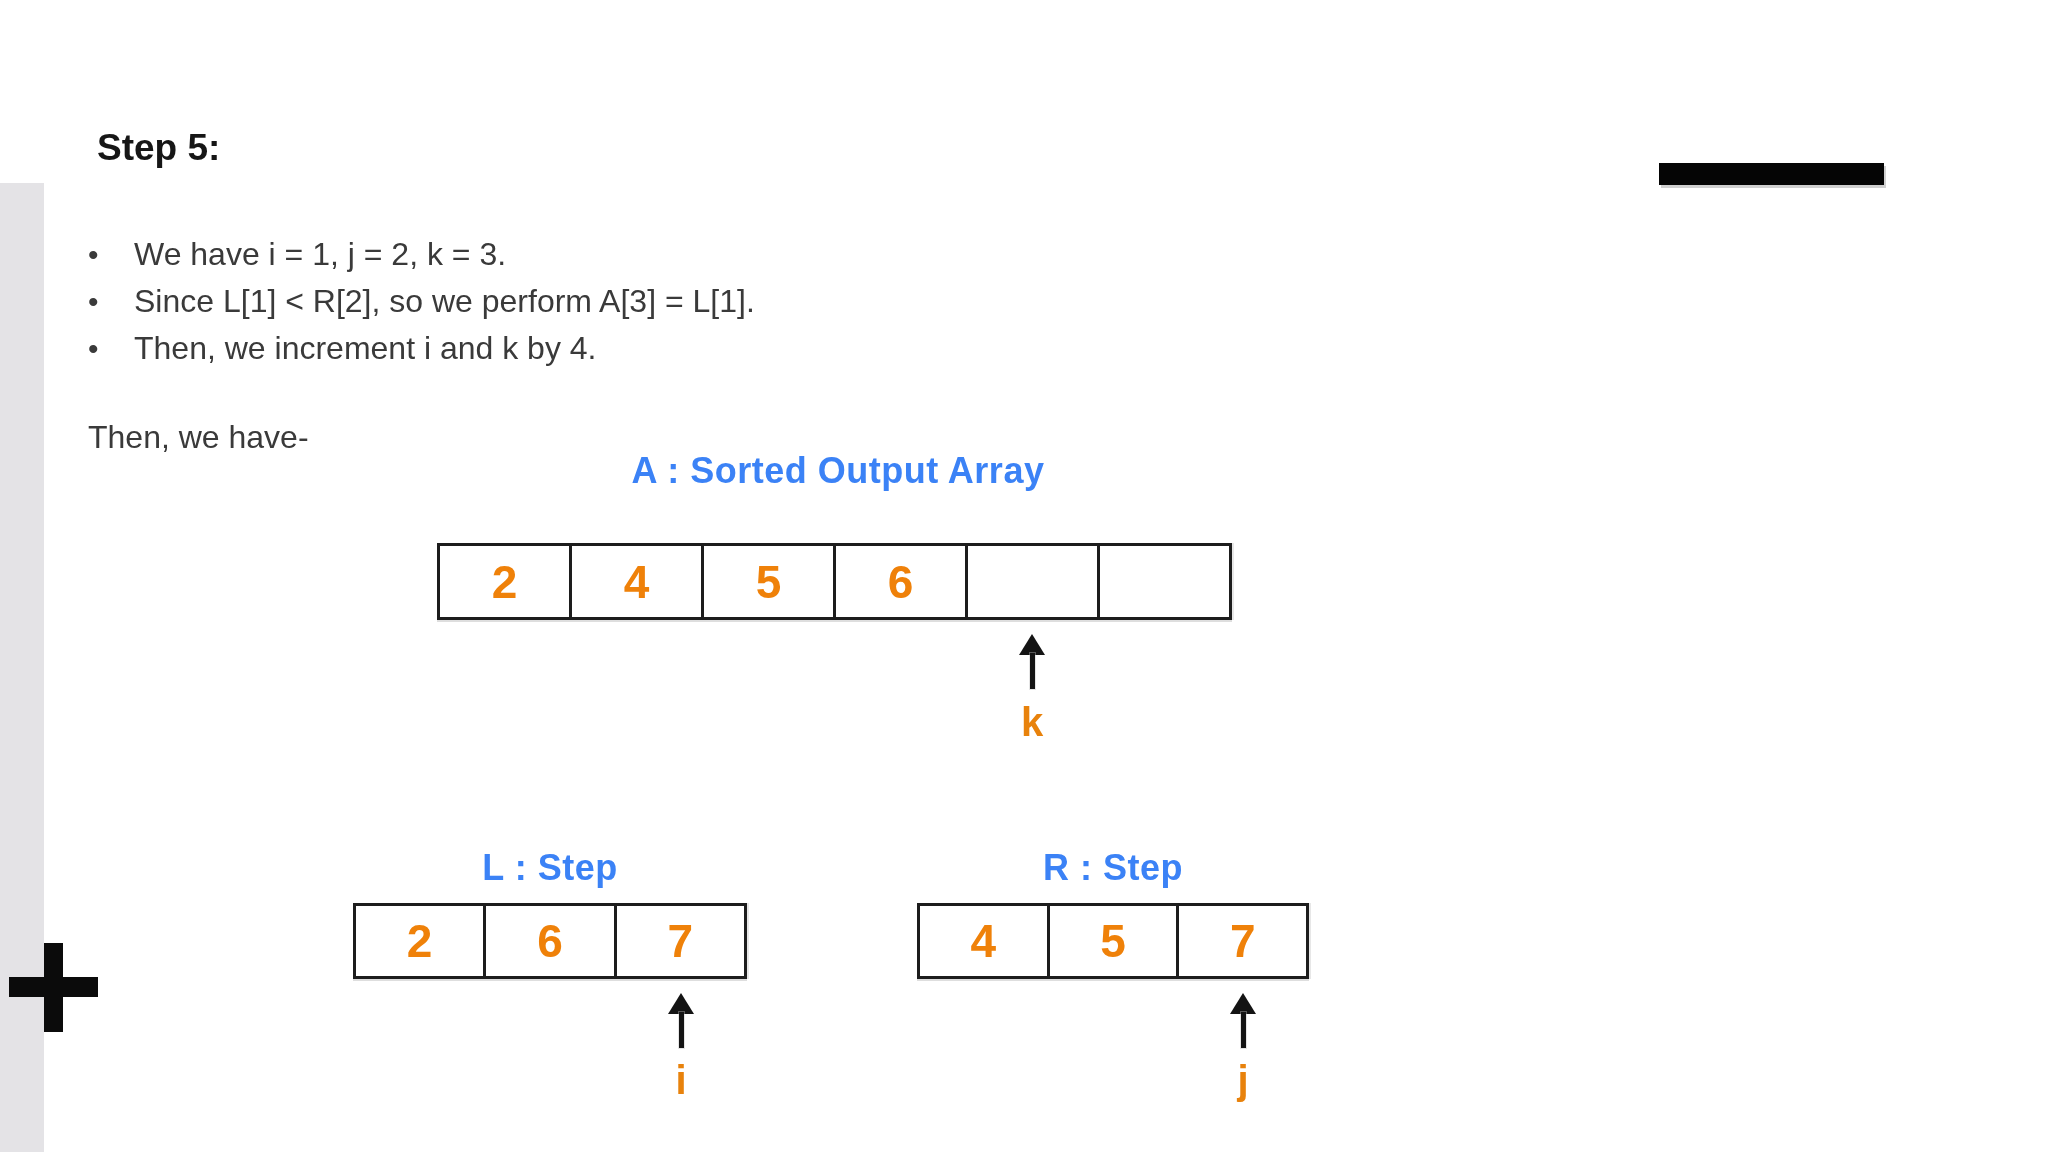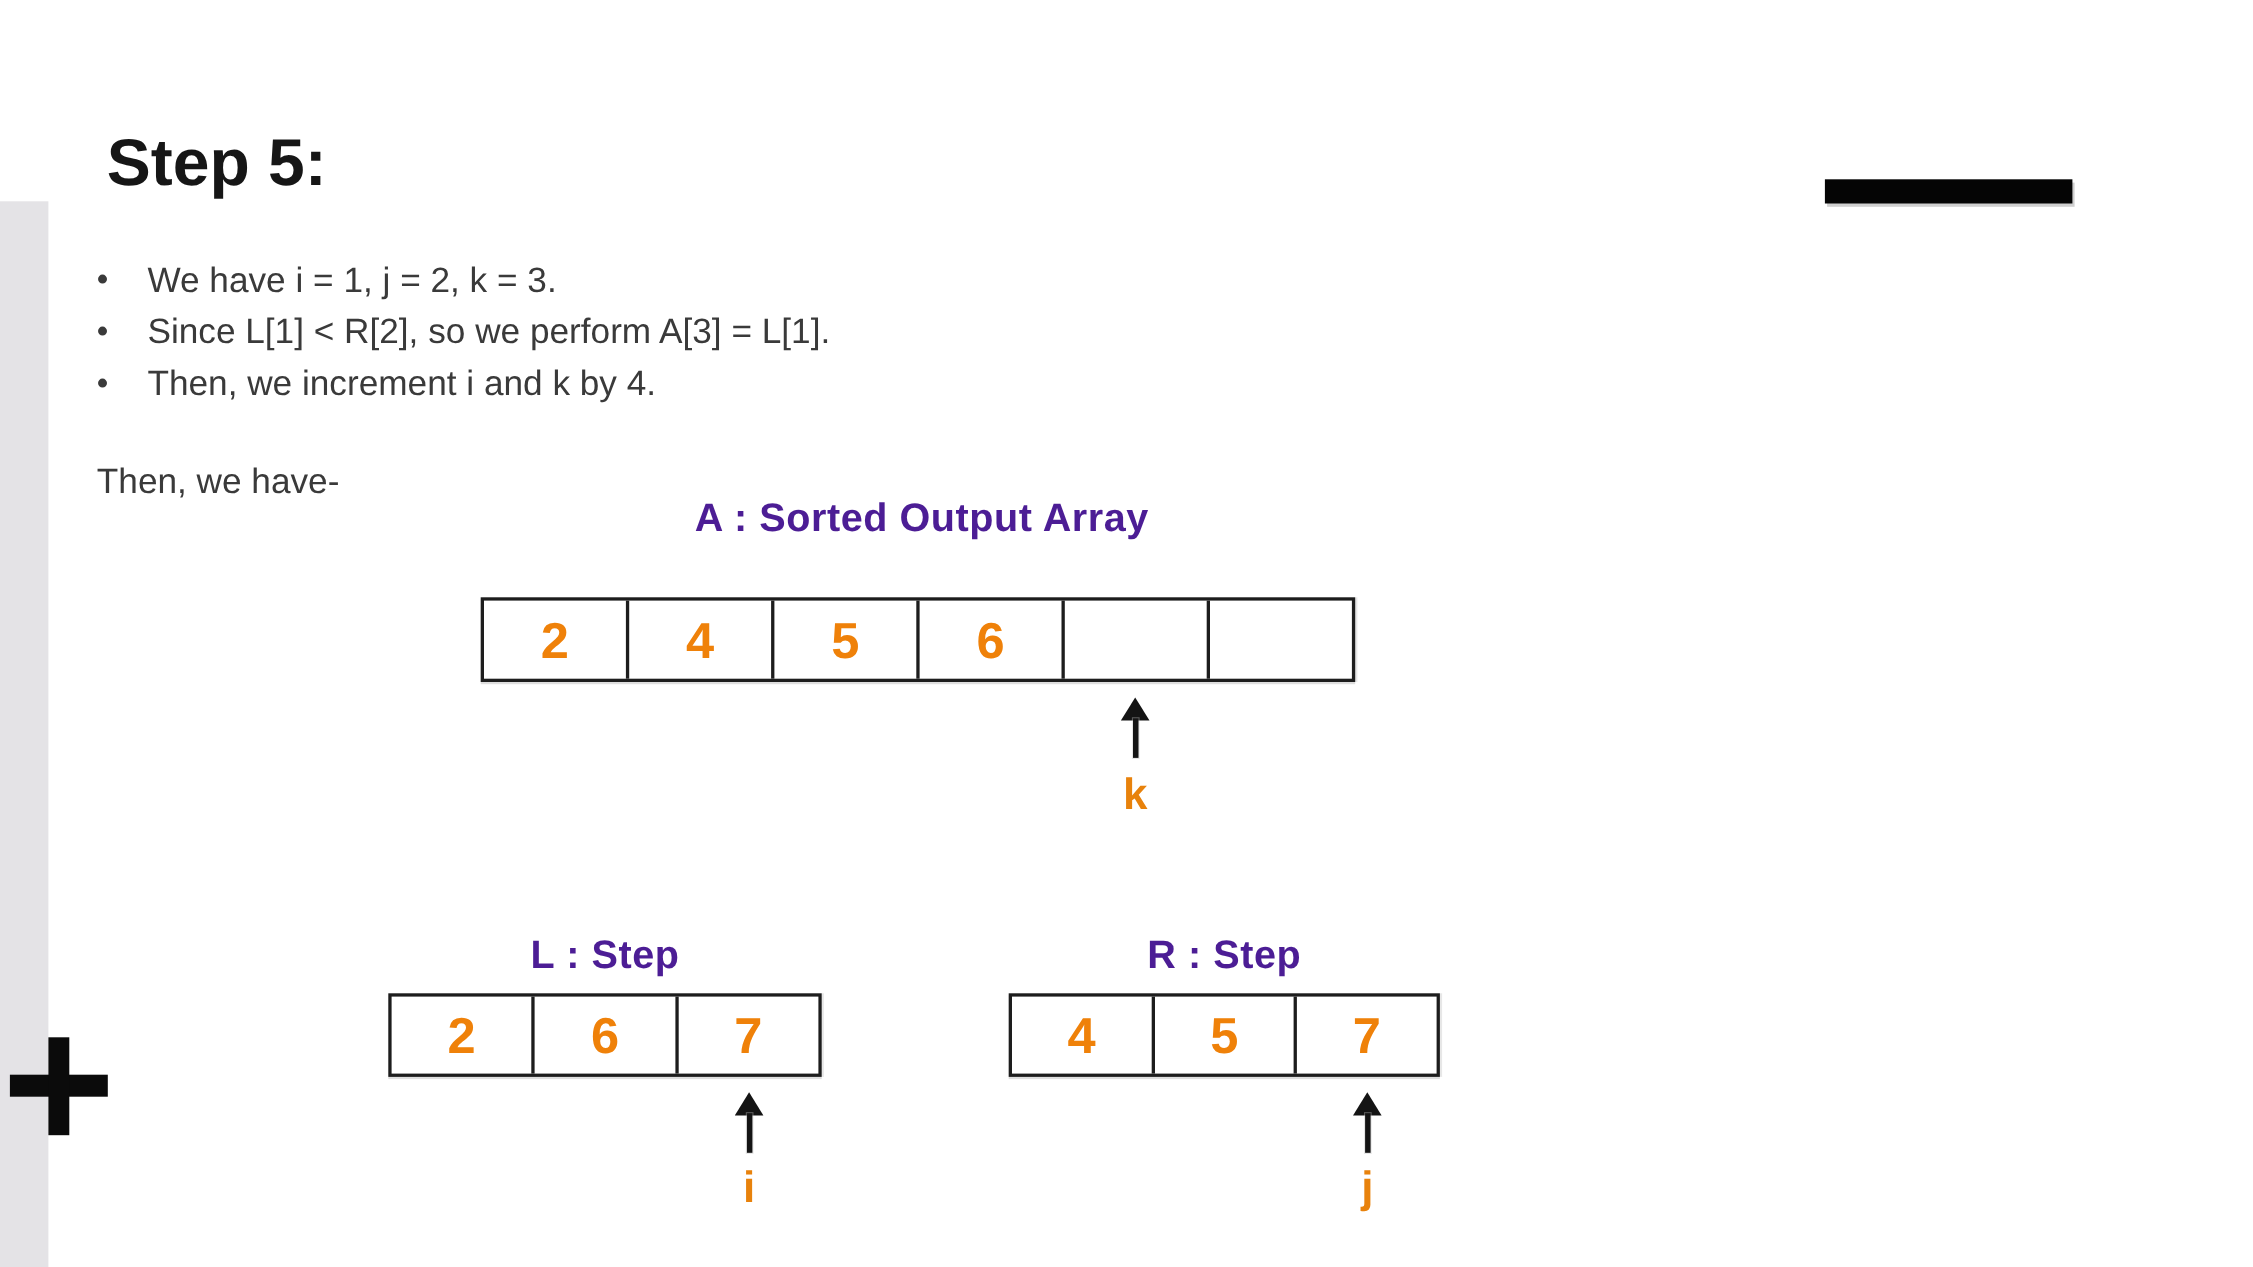--- a/index.html
+++ b/index.html
@@ -9,35 +9,35 @@
     background:#ffffff;
     overflow:hidden;
     font-family:"Liberation Sans", sans-serif;
   }
   .left-strip{
     position:absolute;left:0;top:183px;width:44px;height:969px;
     background:#e4e3e6;
   }
   .page-title{
     position:absolute;left:97px;top:118px;
-    font-size:60px;font-weight:700;color:#161616;letter-spacing:0px;
+    font-size:37px;font-weight:700;color:#161616;letter-spacing:0px;
     line-height:60px;
   }
   .bullet-row{
     position:absolute;left:88px;display:flex;align-items:flex-start;
     font-size:32px;color:#3a3a3a;line-height:47px;white-space:nowrap;
   }
   .bullet-row .dot{width:46px;flex:0 0 46px;font-size:30px;}
   .closing-line{
     position:absolute;left:88px;
     font-size:32px;color:#3a3a3a;line-height:47px;white-space:nowrap;margin-top:42px;
   }
   .array-label{
     position:absolute;transform:translateX(-50%);
-    font-weight:700;font-size:36px;color:#4c1d95;
+    font-weight:700;font-size:36px;color:#3b82f6;
     letter-spacing:0.5px;white-space:nowrap;line-height:40px;
   }
   .cell-array{
     position:absolute;display:flex;
     border:3px solid #1d1d1d;background:#ffffff;
     box-sizing:border-box;
     box-shadow:0 2px 0 rgba(160,160,160,0.35), 2px 0 0 rgba(160,160,160,0.25);
   }
   .cell{
     flex:1 1 0;display:flex;align-items:center;justify-content:center;

